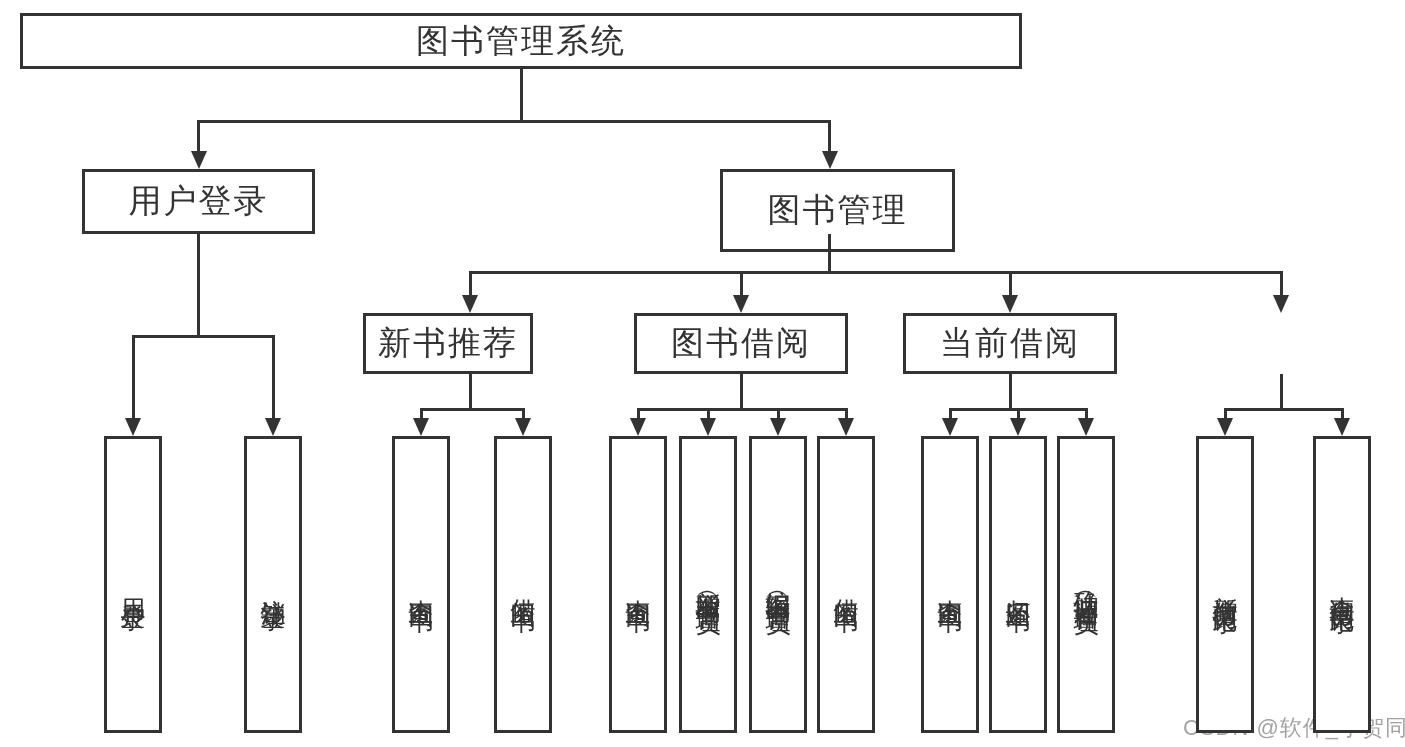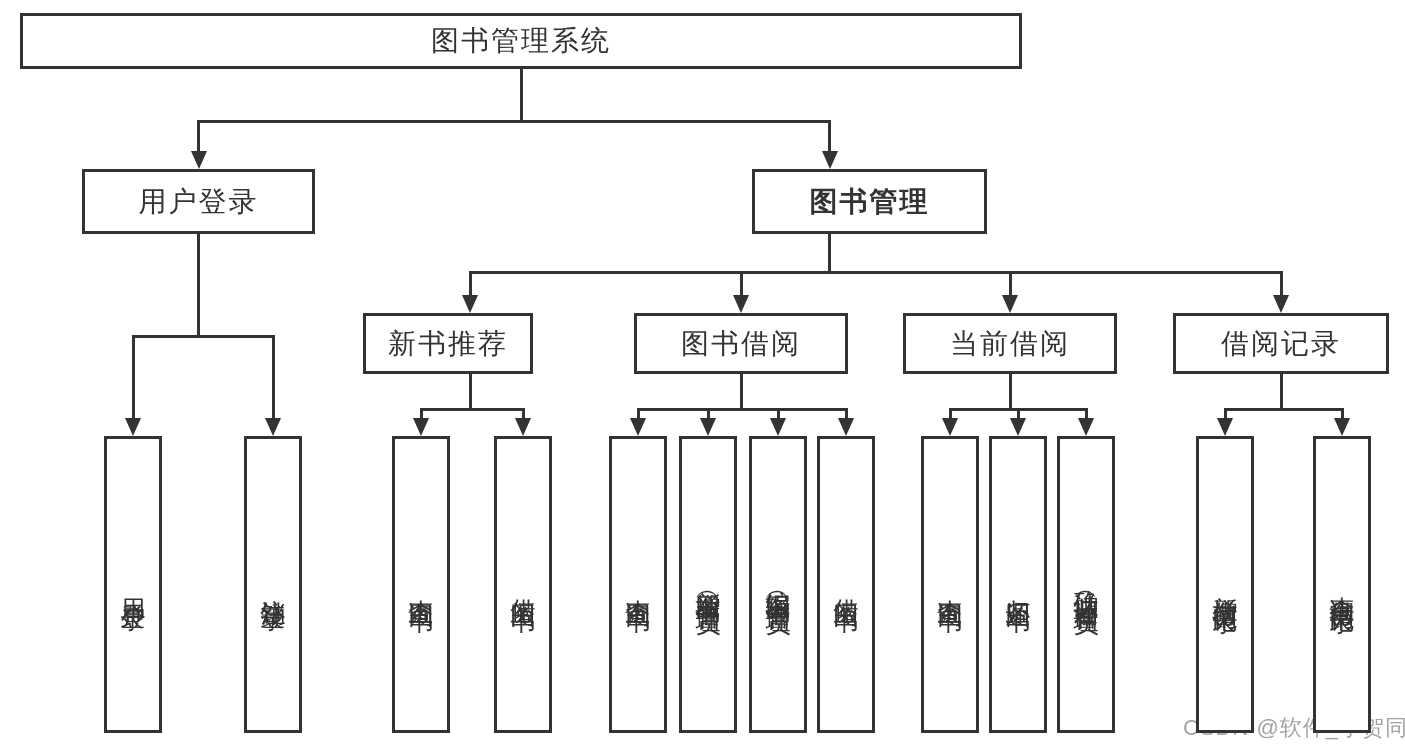--- a/index.html
+++ b/index.html
@@ -20,21 +20,21 @@
     box-sizing: border-box;
     border: 3px solid #333333;
     background: #ffffff;
     color: #333333;
     display: flex;
     align-items: center;
     justify-content: center;
     text-align: center;
   }
   .node.h {
-    font-size: 28px;
+    font-size: 33px;
     letter-spacing: 2px;
     white-space: nowrap;
   }
   .node.v {
     writing-mode: vertical-rl;
     text-orientation: mixed;
     font-size: 25px;
     letter-spacing: 3px;
     line-height: 1;
   }
@@ -60,25 +60,24 @@
     white-space: nowrap;
   }
 </style>
 </head>
 <body>
 
 <div id="stage">
   <div id="watermark">CSDN @软件_小贺同学</div>
 <div class="node h" style="left: 20px; top: 13px; width: 1002px; height: 56px;">图书管理系统</div>
     <div class="node h" style="left: 82px; top: 169px; width: 233px; height: 65px;">用户登录</div>
-    <div class="node h" style="left: 752px; top: 169px; width: 235px; height: 65px; font-weight: bold;">图书管理</div>
+    <div class="node h" style="left: 720px; top: 169px; width: 235px; height: 83px;">图书管理</div>
     <div class="node h" style="left: 363px; top: 313px; width: 170px; height: 61px;">新书推荐</div>
     <div class="node h" style="left: 634px; top: 313px; width: 214px; height: 61px;">图书借阅</div>
     <div class="node h" style="left: 903px; top: 313px; width: 214px; height: 61px;">当前借阅</div>
-    <div class="node h" style="left: 1173px; top: 313px; width: 216px; height: 61px;">借阅记录</div>
     <div class="node v" style="left: 104px; top: 436px; width: 58px; height: 297px;">用户登录</div>
     <div class="node v" style="left: 244px; top: 436px; width: 58px; height: 297px;">注销登录</div>
     <div class="node v" style="left: 392px; top: 436px; width: 58px; height: 297px;">查询图书</div>
     <div class="node v" style="left: 494px; top: 436px; width: 58px; height: 297px;">借阅图书</div>
     <div class="node v" style="left: 609px; top: 436px; width: 58px; height: 297px;">查询图书</div>
     <div class="node v" style="left: 679px; top: 436px; width: 58px; height: 297px;">新增图书（管理员）</div>
     <div class="node v" style="left: 749px; top: 436px; width: 58px; height: 297px;">编辑图书（管理员）</div>
     <div class="node v" style="left: 817px; top: 436px; width: 58px; height: 297px;">借阅图书</div>
     <div class="node v" style="left: 921px; top: 436px; width: 58px; height: 297px;">查询图书</div>
     <div class="node v" style="left: 989px; top: 436px; width: 58px; height: 297px;">归还图书</div>

